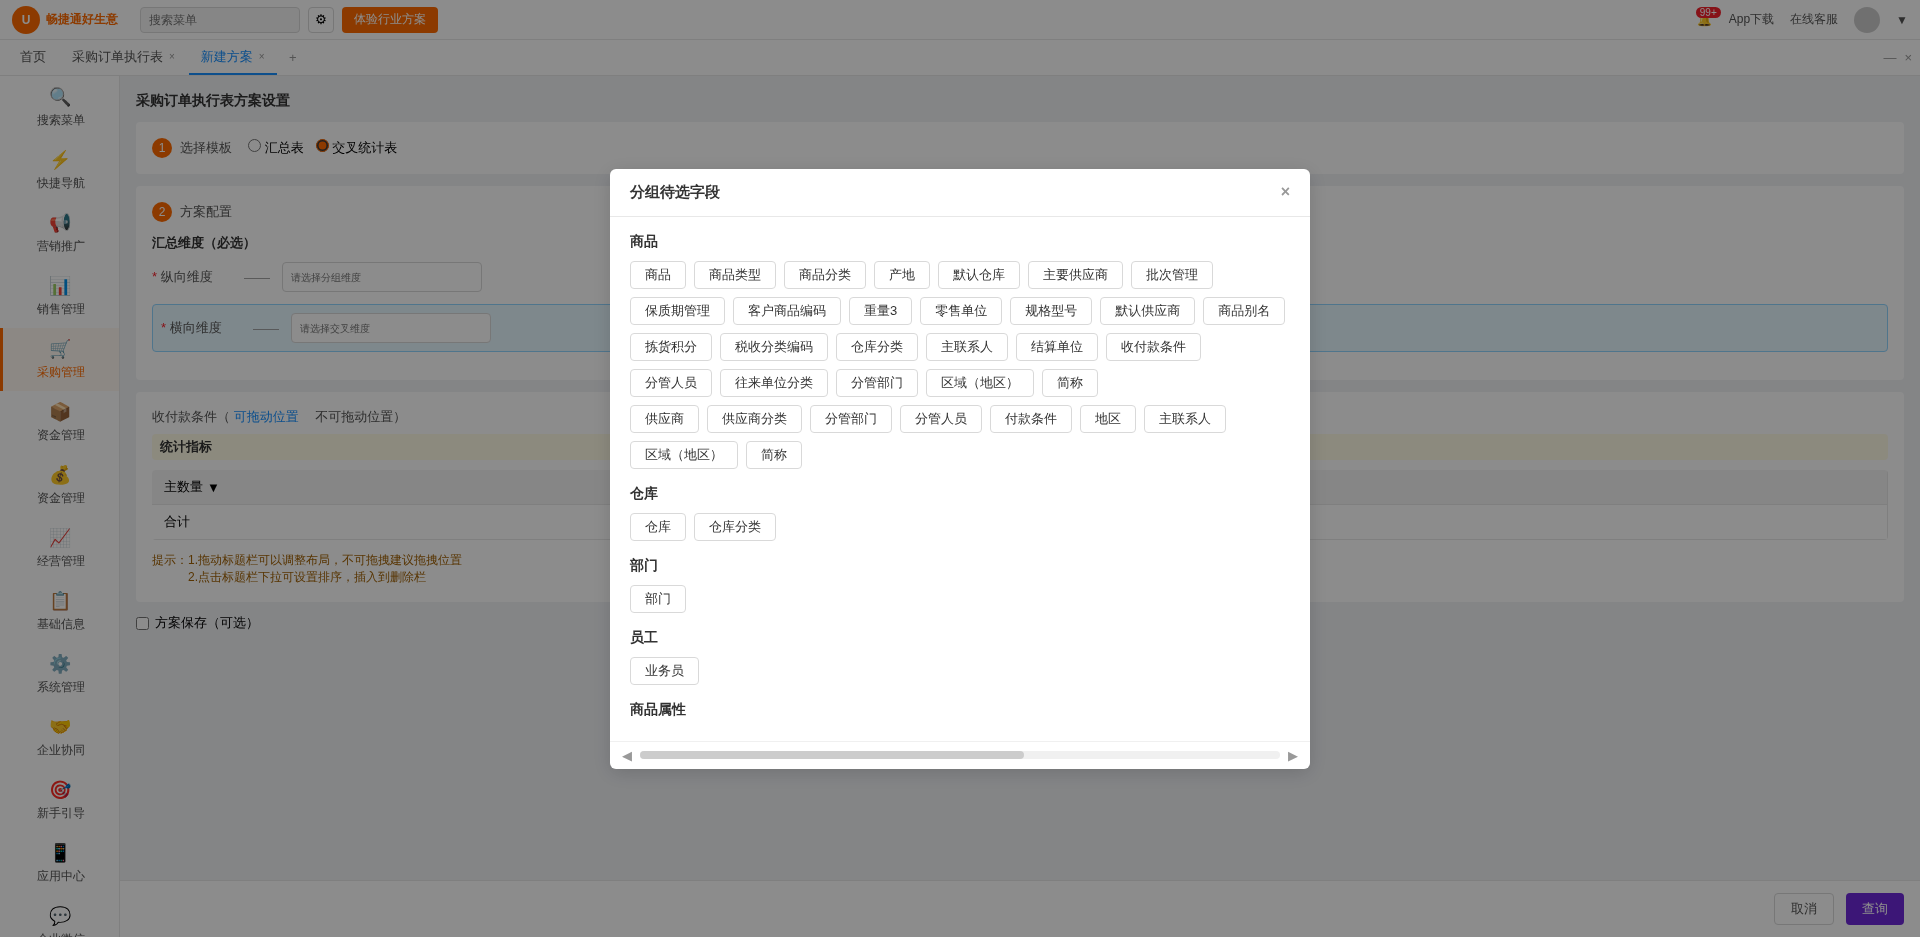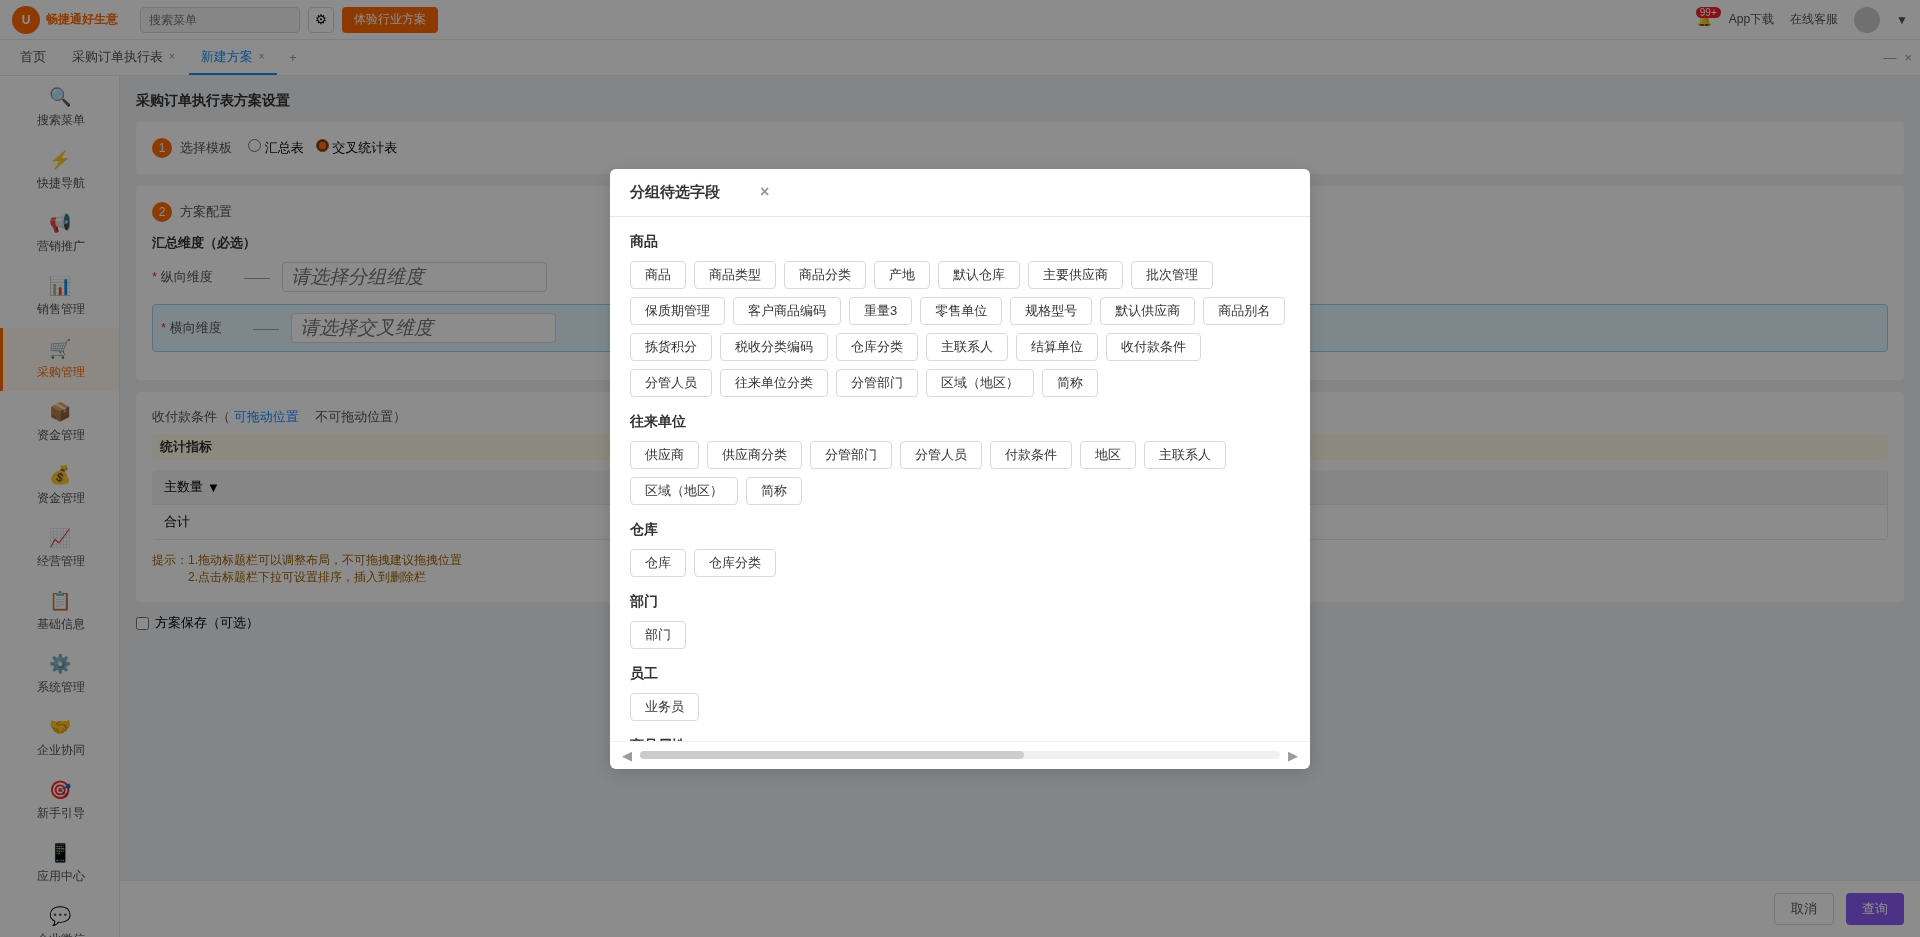--- a/index.html
+++ b/index.html
@@ -127,33 +127,33 @@
     .page-title { font-size: 14px; color: #333; margin-bottom: 12px; font-weight: bold; }
     .step-item { display: flex; align-items: center; gap: 8px; font-size: 13px; color: #555; }
     .step-num { width: 20px; height: 20px; border-radius: 50%; background: #ff6b00; color: white; display: flex; align-items: center; justify-content: center; font-size: 12px; }
     .radio-group { display: flex; gap: 12px; align-items: flex-end; font-size: 13px; }
     .radio-group input { accent-color: #ff6b00; }
 
     
     .form-section { background: #fff; border-radius: 4px; padding: 16px; margin-bottom: 12px; }
     .form-row { display: flex; align-items: center; gap: 8px; margin-bottom: 12px; }
     .form-label { color: #555; font-size: 13px; min-width: 80px; }
-    .form-input { border: 1px solid #d9d9d9; border-radius: 4px; height: 30px; padding: 0 8px; font-size: 19px; min-width: 200px; font-style: italic; }
+    .form-input { border: 1px solid #d9d9d9; border-radius: 4px; height: 30px; padding: 0 8px; font-size: 10px; min-width: 200px; }
     .section-label { font-size: 13px; font-weight: bold; color: #333; margin-bottom: 10px; }
 
     
     .table-section { background: #fff; border-radius: 4px; overflow: hidden; margin-bottom: 12px; }
     .table-header-row { display: flex; background: #f5f5f5; border-bottom: 1px solid #e8e8e8; }
     .table-cell { padding: 8px 12px; font-size: 13px; border-right: 1px solid #e8e8e8; flex: 1; display: flex; align-items: center; gap: 4px; }
     .table-body-row { display: flex; border-bottom: 1px solid #e8e8e8; }
 
     
     .page-footer { background: #fff; padding: 12px 16px; display: flex; align-items: center; justify-content: flex-end; gap: 12px; border-top: 1px solid #e8e8e8; position: fixed; bottom: 0; right: 0; left: 120px; z-index: 5; }
     .btn-cancel { background: #fff; border: 1px solid #d9d9d9; border-radius: 4px; height: 32px; padding: 0 16px; cursor: pointer; font-size: 13px; color: #555; }
-    .btn-confirm { background: #8b5cf6; border: none; border-radius: 4px; height: 32px; padding: 0 16px; cursor: pointer; font-size: 13px; color: white; }
+    .btn-confirm { background: #6d28d9; border: none; border-radius: 4px; height: 32px; padding: 0 16px; cursor: pointer; font-size: 13px; color: white; }
 
     
     .modal-overlay {
       position: fixed;
       top: 0; left: 0; right: 0; bottom: 0;
       background: rgba(0,0,0,0.45);
       z-index: 100;
       display: flex;
       align-items: center;
       justify-content: center;
@@ -163,27 +163,26 @@
       border-radius: 6px;
       width: 700px;
       max-height: 600px;
       display: flex;
       flex-direction: column;
       box-shadow: 0 4px 20px rgba(0,0,0,0.15);
     }
     .modal-header {
       display: flex;
       align-items: center;
-      justify-content: flex-start;
+      justify-content: space-between;
       padding: 14px 20px;
       border-bottom: 1px solid #e8e8e8;
       font-size: 15px;
       font-weight: bold;
       color: #333;
-      gap: 40px;
     }
     .modal-close { cursor: pointer; color: #999; font-size: 16px; }
     .modal-body {
       flex: 1;
       overflow-y: auto;
       padding: 16px 20px;
     }
 
     
     .field-group-title {
@@ -441,21 +440,20 @@
         <div class="field-chip">主联系人</div>
         <div class="field-chip">结算单位</div>
         <div class="field-chip">收付款条件</div>
         <div class="field-chip">分管人员</div>
         <div class="field-chip">往来单位分类</div>
         <div class="field-chip">分管部门</div>
         <div class="field-chip">区域（地区）</div>
         <div class="field-chip">简称</div>
       </div>
 
-      <div class="field-group-title">往来单位</div>
       <div class="field-chips">
         <div class="field-chip">供应商</div>
         <div class="field-chip">供应商分类</div>
         <div class="field-chip">分管部门</div>
         <div class="field-chip">分管人员</div>
         <div class="field-chip">付款条件</div>
         <div class="field-chip">地区</div>
         <div class="field-chip">主联系人</div>
         <div class="field-chip">区域（地区）</div>
         <div class="field-chip">简称</div>

